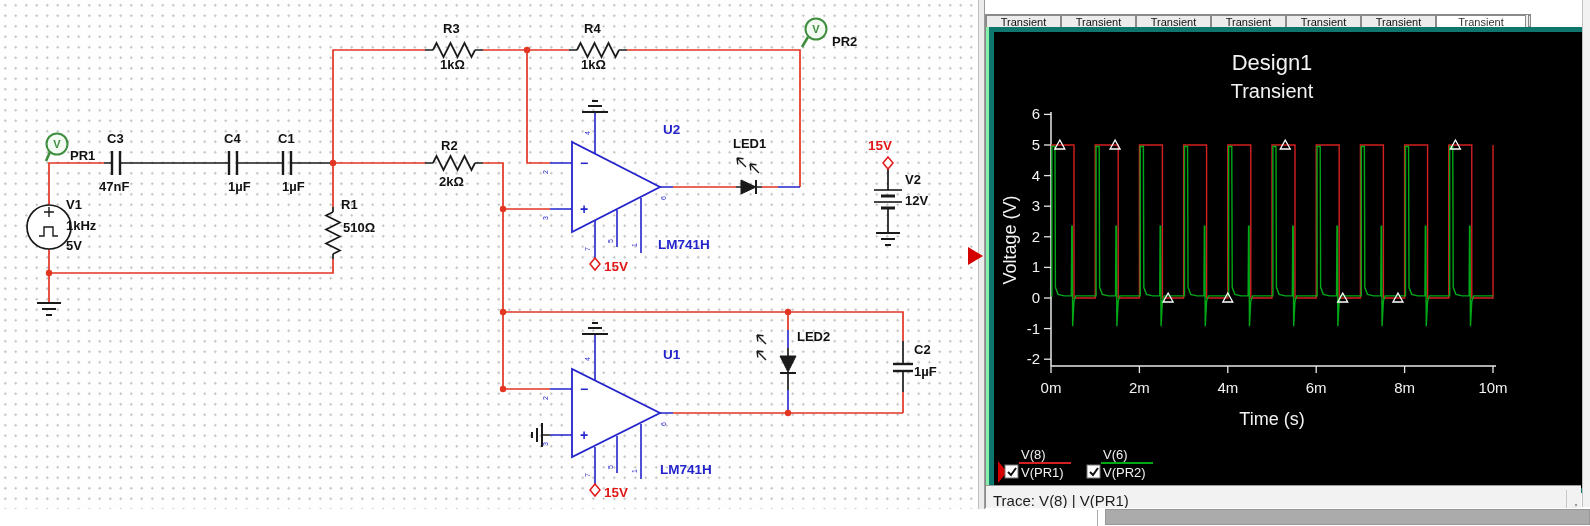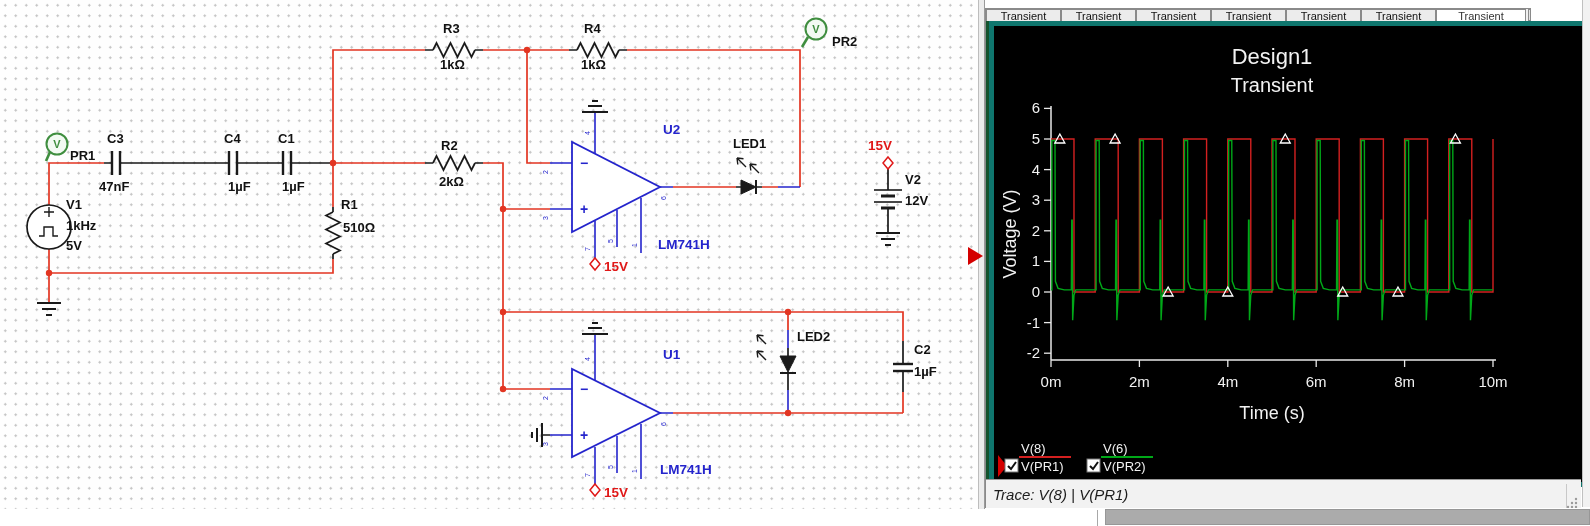--- a/index.html
+++ b/index.html
@@ -16,37 +16,37 @@
   .pinnum{font-family:"Liberation Sans",sans-serif;font-size:7px;fill:#2424cc;}
   .probe-letter{font-family:"Liberation Sans",sans-serif;font-size:11px;font-weight:bold;fill:#3f8e3f;}
   .opsign{font-family:"Liberation Sans",sans-serif;font-size:14px;font-weight:bold;fill:#2424cc;}
   
   #edge-strip{position:absolute;left:978px;top:0;width:7px;height:509px;background:#ececec;
               border-left:1px solid #bdbdbd;border-right:1px solid #9a9a9a;box-sizing:border-box;}
   #right-strip{position:absolute;left:1582px;top:0;width:8px;height:507px;background:#f2f2f2;
                border-left:1px solid #c0c0c0;box-sizing:border-box;}
   #dock-arrow{position:absolute;left:967px;top:246px;width:18px;height:20px;z-index:30;}
   
-  #grapher{position:absolute;left:985px;top:8px;width:546px;height:506px;background:#14532d;
+  #grapher{position:absolute;left:985px;top:14px;width:546px;height:506px;background:#86efac;
            border:1px solid #8a8a8a;box-sizing:border-box;}
   #tabbar{position:absolute;left:0;top:0;width:100%;height:12px;display:flex;align-items:stretch;
           background:#f0f0f0;overflow:hidden;}
   .tab{width:75px;box-sizing:border-box;border:1px solid #8a8a8a;border-bottom:none;background:#ececec;
        font-size:11px;color:#111;text-align:center;line-height:13px;overflow:hidden;cursor:default;flex:none;}
   .tab.selected{background:#fff;width:90px;}
   .tab.selected span{display:inline-block;margin-top:-4px;color:#333;}
   #tab-spacer{flex:1;}
   .tab-btn{flex:none;width:24px;box-sizing:border-box;border:1px solid #8a8a8a;background:#e4e4e4;margin-left:2px;}
   #plot-wrap{position:absolute;left:3px;top:12px;width:590px;height:456px;background:#000;
              border:5px solid #0f766e;box-sizing:content-box;}
   #plot-wrap svg{display:block;}
   .axis-text{font-family:"Liberation Sans",sans-serif;fill:#f2f2f2;}
   #statusbar{position:absolute;left:0px;top:470px;width:595px;height:33px;background:#f2f2f2;
              border-top:1px solid #9a9a9a;box-sizing:border-box;}
-  #statusbar .txt{position:absolute;left:7px;top:6px;font-size:15px;color:#1c1c1c;font-style:italic;}
+  #statusbar .txt{position:absolute;left:7px;top:6px;font-size:15px;color:#1c1c1c;}
   #statusbar .sep{position:absolute;left:580px;top:4px;width:1px;height:25px;background:#c8c8c8;}
   #statusbar .grip{position:absolute;right:3px;bottom:3px;width:12px;height:12px;}
   
   #hscroll-track{position:absolute;left:985px;top:508px;width:605px;height:18px;background:#fff;}
   #hscroll-thumb{position:absolute;left:1105px;top:509px;width:485px;height:16px;background:#ababab;
                  border:1px solid #979797;box-sizing:border-box;}
   #hscroll-tick{position:absolute;left:1097px;top:510px;width:1px;height:16px;background:#a8a8a8;}
 </style>
 </head>
 <body>

